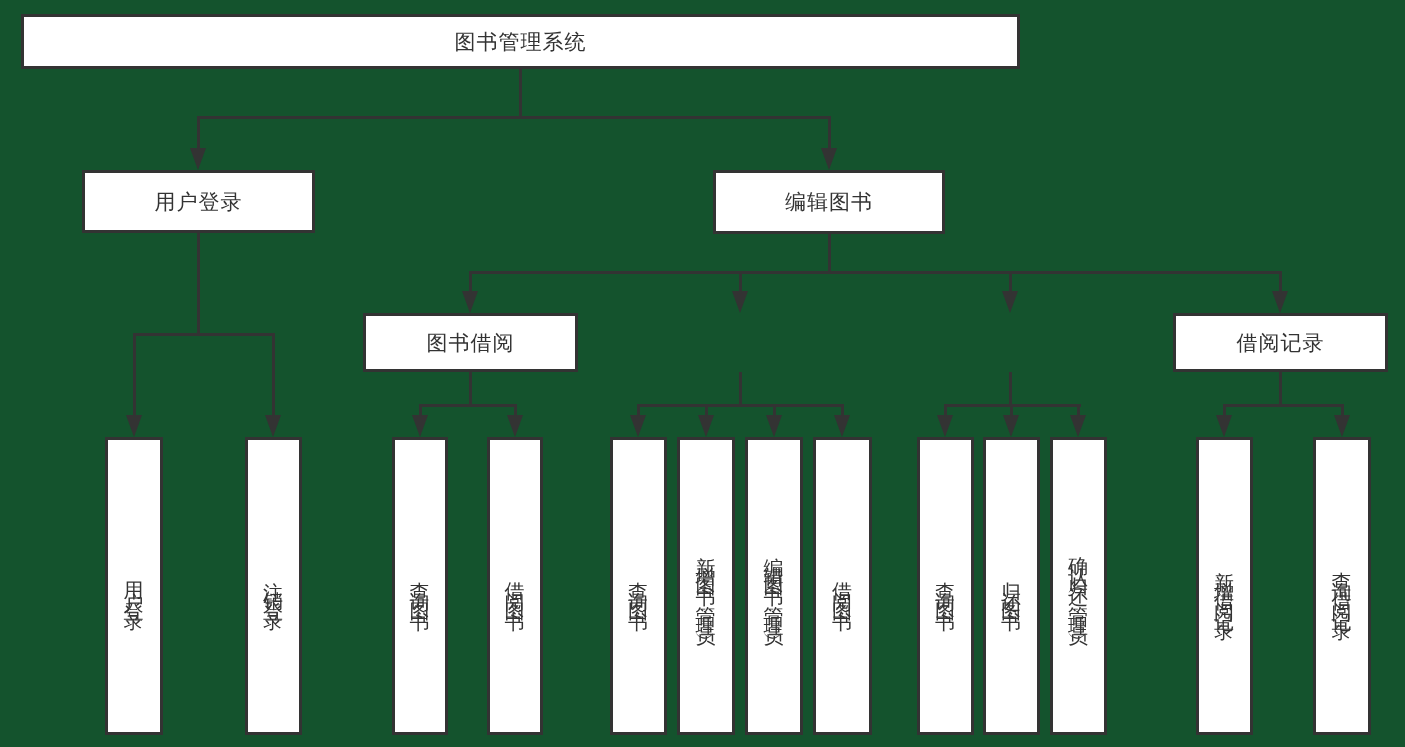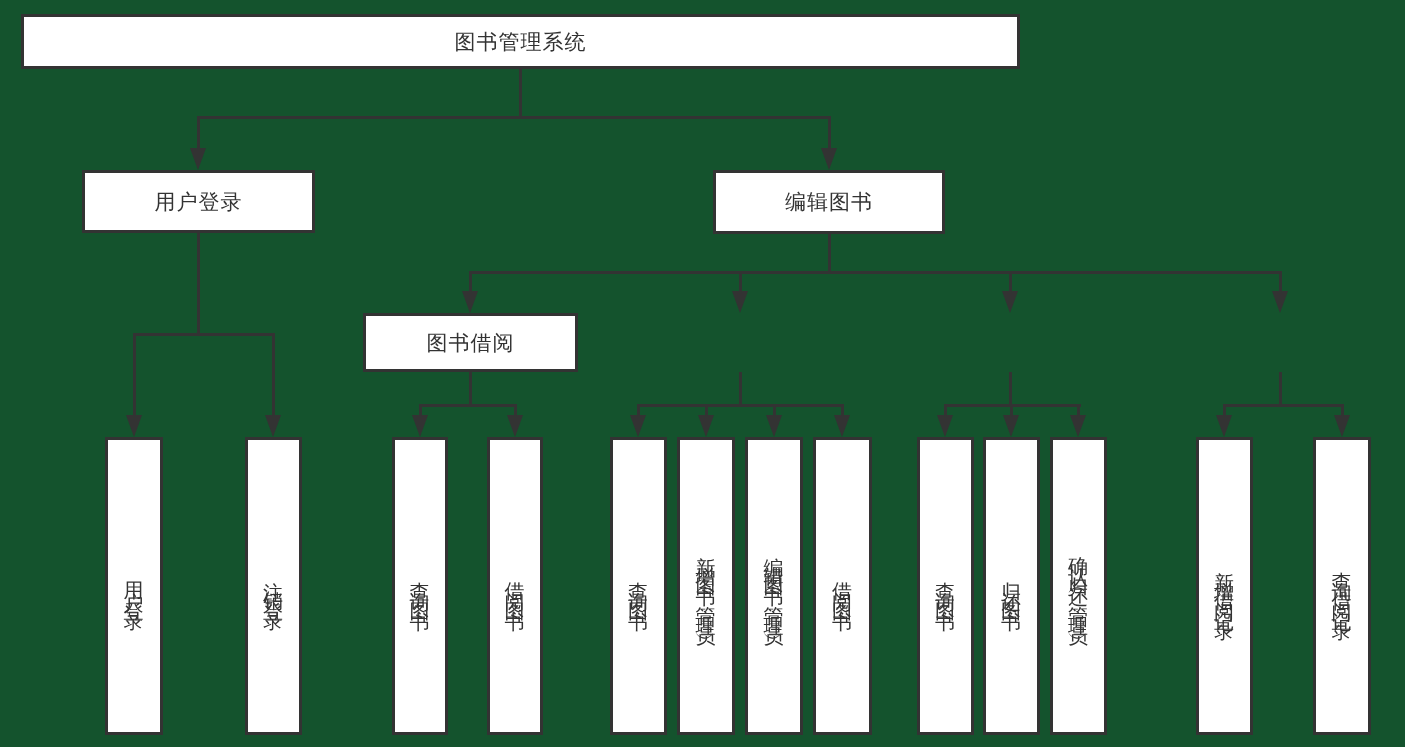--- a/index.html
+++ b/index.html
@@ -87,20 +87,23 @@
   <div class="ln v" style="left:739px;top:271px;height:24px;"></div>
   <div class="ah" style="left:732px;top:291px;"></div>
   <div class="ln v" style="left:1009px;top:271px;height:24px;"></div>
   <div class="ah" style="left:1002px;top:291px;"></div>
   <div class="ln v" style="left:1279px;top:271px;height:24px;"></div>
   <div class="ah" style="left:1272px;top:291px;"></div>
 
   <div class="box" style="left:363px;top:313px;width:215px;height:59px;">
     <span>图书借阅</span>
   </div>
+  <div class="box" style="left:1173px;top:313px;width:215px;height:59px;">
+    <span>借阅记录</span>
+  </div>
 
   <div class="ln v" style="left:469px;top:372px;height:35px;"></div>
   <div class="ln h" style="left:419px;top:404px;width:98px;"></div>
   <div class="ln v" style="left:419px;top:404px;height:15px;"></div>
   <div class="ah" style="left:412px;top:415px;"></div>
   <div class="ln v" style="left:514px;top:404px;height:15px;"></div>
   <div class="ah" style="left:507px;top:415px;"></div>
 
   <div class="ln v" style="left:739px;top:372px;height:35px;"></div>
   <div class="ln h" style="left:637px;top:404px;width:207px;"></div>

